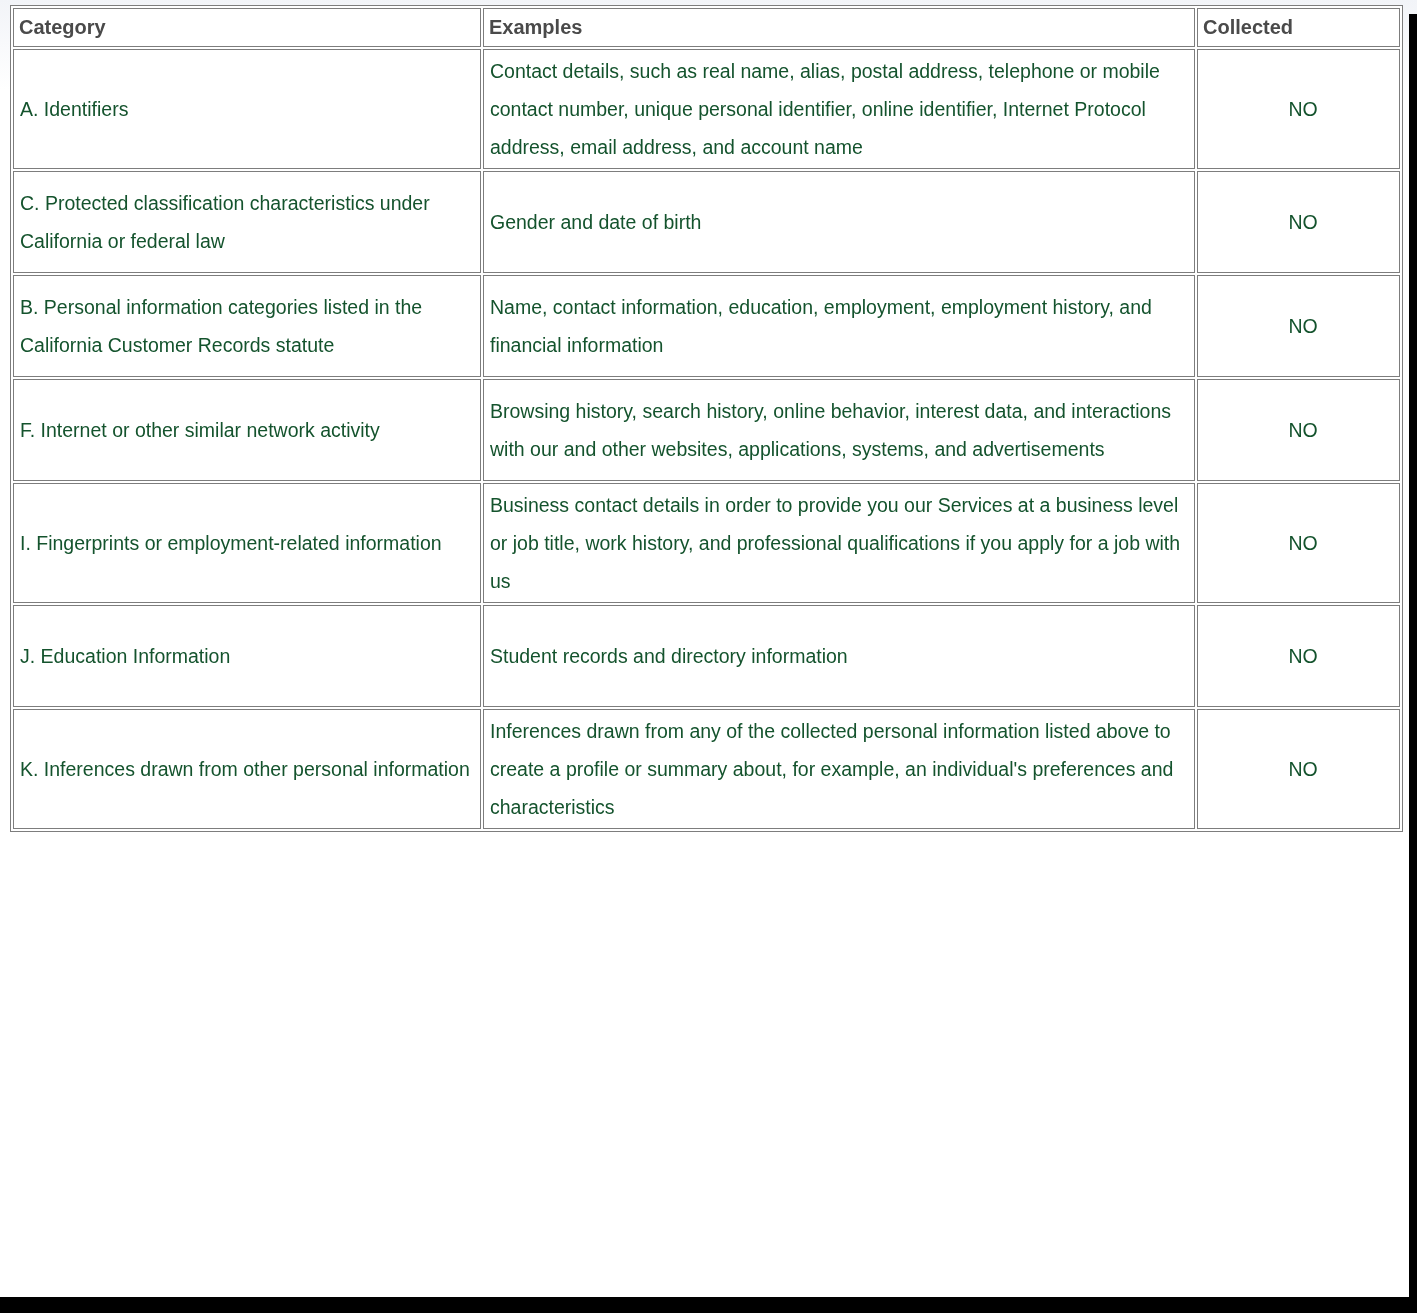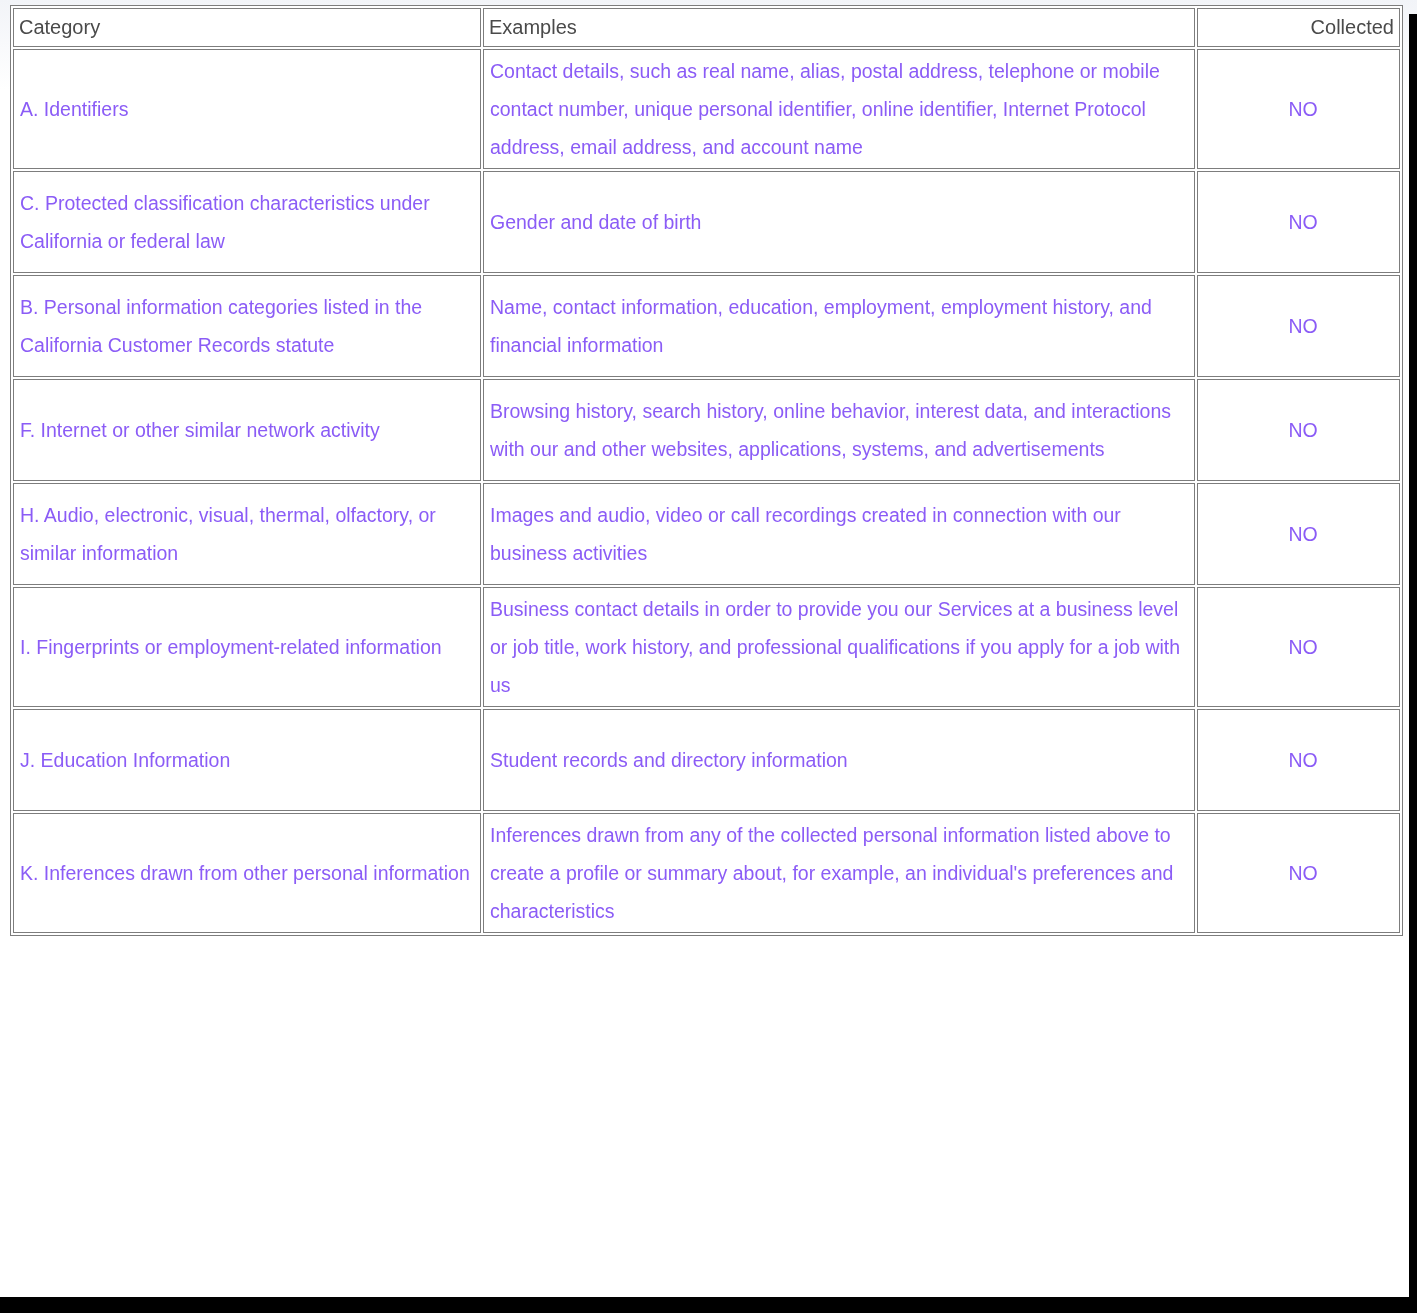--- a/index.html
+++ b/index.html
@@ -30,28 +30,28 @@
     background: #ffffff;
     table-layout: fixed;
   }
   th, td {
     border: 1px solid #7d7d7d;
     background: #ffffff;
   }
   th {
     color: #4a4a4a;
     font-size: 20px;
-    font-weight: normal;
+    font-weight: bold;
     padding: 7px 5px;
     vertical-align: middle;
   }
   th.align-left  { text-align: left; }
-  th.align-center{ text-align: right; }
+  th.align-center{ text-align: left; }
   td {
-    color: #8b5cf6;
+    color: #14532d;
     font-size: 19.5px;
     line-height: 38px;
     padding: 2px 6px;
     vertical-align: middle;
     height: 102px;
   }
   td.collected-cell {
     text-align: center;
     padding-left: 15px;
   }
@@ -105,25 +105,20 @@
     <td class="category-cell">B. Personal information categories listed in the California Customer Records statute</td>
     <td class="examples-cell">Name, contact information, education, employment, employment history, and financial information</td>
     <td class="collected-cell">NO</td>
   </tr>
       <tr>
     <td class="category-cell">F. Internet or other similar network activity</td>
     <td class="examples-cell">Browsing history, search history, online behavior, interest data, and interactions with our and other websites, applications, systems, and advertisements</td>
     <td class="collected-cell">NO</td>
   </tr>
       <tr>
-    <td class="category-cell">H. Audio, electronic, visual, thermal, olfactory, or similar information</td>
-    <td class="examples-cell">Images and audio, video or call recordings created in connection with our business activities</td>
-    <td class="collected-cell">NO</td>
-  </tr>
-      <tr>
     <td class="category-cell">I. Fingerprints or employment-related information</td>
     <td class="examples-cell">Business contact details in order to provide you our Services at a business level or job title, work history, and professional qualifications if you apply for a job with us</td>
     <td class="collected-cell">NO</td>
   </tr>
       <tr>
     <td class="category-cell">J. Education Information</td>
     <td class="examples-cell">Student records and directory information</td>
     <td class="collected-cell">NO</td>
   </tr>
       <tr>

